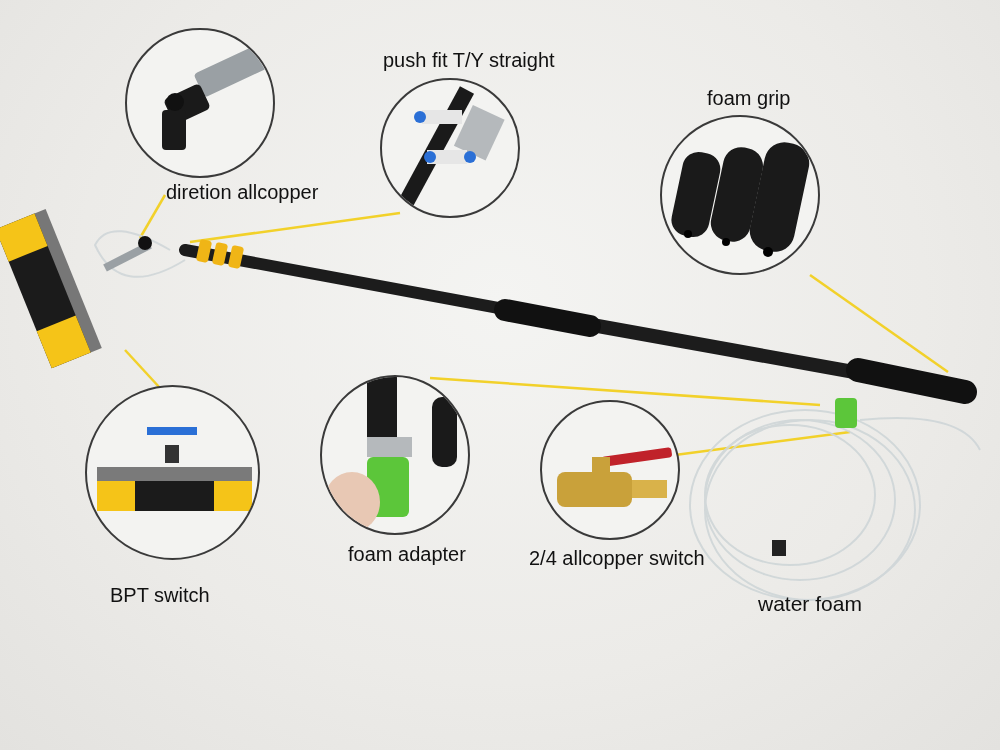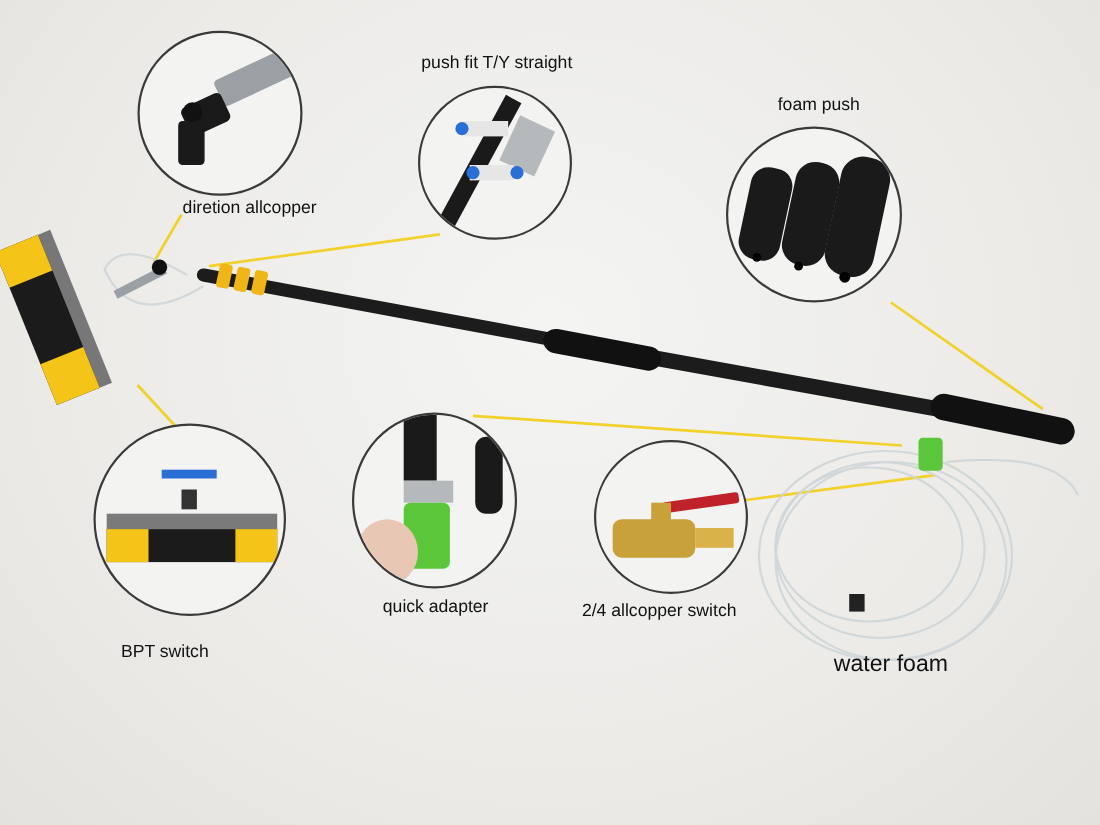--- a/index.html
+++ b/index.html
@@ -1,19 +1,19 @@
 <!DOCTYPE html>
 <html><head>
 <meta charset="utf-8">
 <style>
   html, body { margin:0; padding:0; }
   body { width:1000px; height:750px; position:relative; overflow:hidden;
     background: radial-gradient(ellipse at 50% 40%, #f4f4f2 0%, #ecebe8 60%, #e3e2df 100%);
     font-family: "Liberation Sans", sans-serif; color:#111; }
-  .label { position:absolute; font-size:16px; color:#111; white-space:nowrap; }
+  .label { position:absolute; font-size:20px; color:#111; white-space:nowrap; }
   .label.big { font-size:21px; }
   .circle { position:absolute; border-radius:50%; background:#f3f3f1; border:2px solid #3a3a3a; overflow:hidden; box-sizing:border-box; }
   svg { position:absolute; left:0; top:0; }
 </style>
 </head>
 <body>
 
 <svg width="1000" height="750">
 
   <g stroke="#f2d12a" stroke-width="2.5" fill="none">
@@ -115,18 +115,18 @@
 <div class="circle" style="left:540px;top:400px;width:140px;height:140px;">
   <svg width="140" height="140">
     <rect x="60" y="50" width="70" height="10" rx="3" fill="#c0222a" transform="rotate(-8 95 55)"></rect>
     <rect x="50" y="55" width="18" height="18" fill="#c9a13a"></rect>
     <rect x="15" y="70" width="75" height="35" rx="8" fill="#c9a13a"></rect>
     <rect x="90" y="78" width="35" height="18" fill="#d9b24a"></rect>
   </svg>
 </div>
 
 <div class="label" style="left:383px;top:49px;">push fit T/Y straight</div>
-<div class="label" style="left:707px;top:87px;">foam push</div>
+<div class="label" style="left:707px;top:87px;">foam grip</div>
 <div class="label" style="left:166px;top:181px;">diretion allcopper</div>
-<div class="label" style="left:348px;top:543px;">quick adapter</div>
+<div class="label" style="left:348px;top:543px;">foam adapter</div>
 <div class="label" style="left:529px;top:547px;">2/4 allcopper switch</div>
 <div class="label" style="left:110px;top:584px;">BPT switch</div>
 <div class="label big" style="left:758px;top:592px;">water foam</div>
 
 </body></html>

